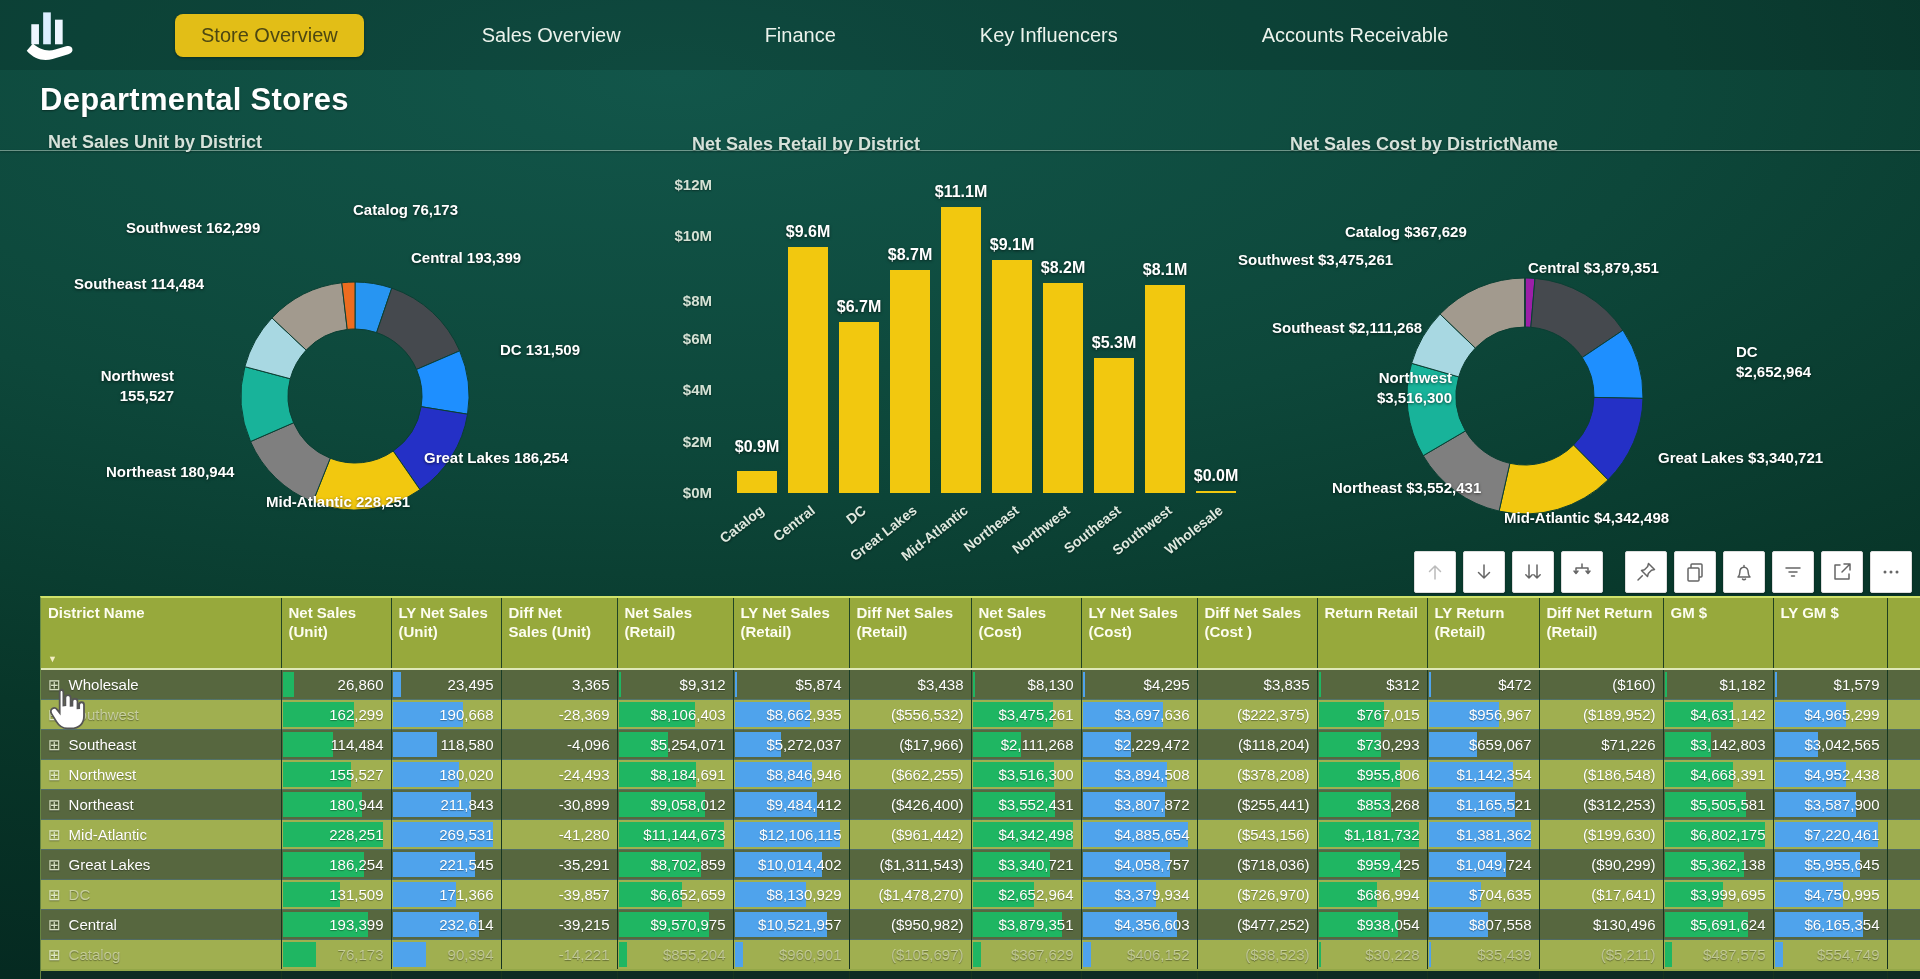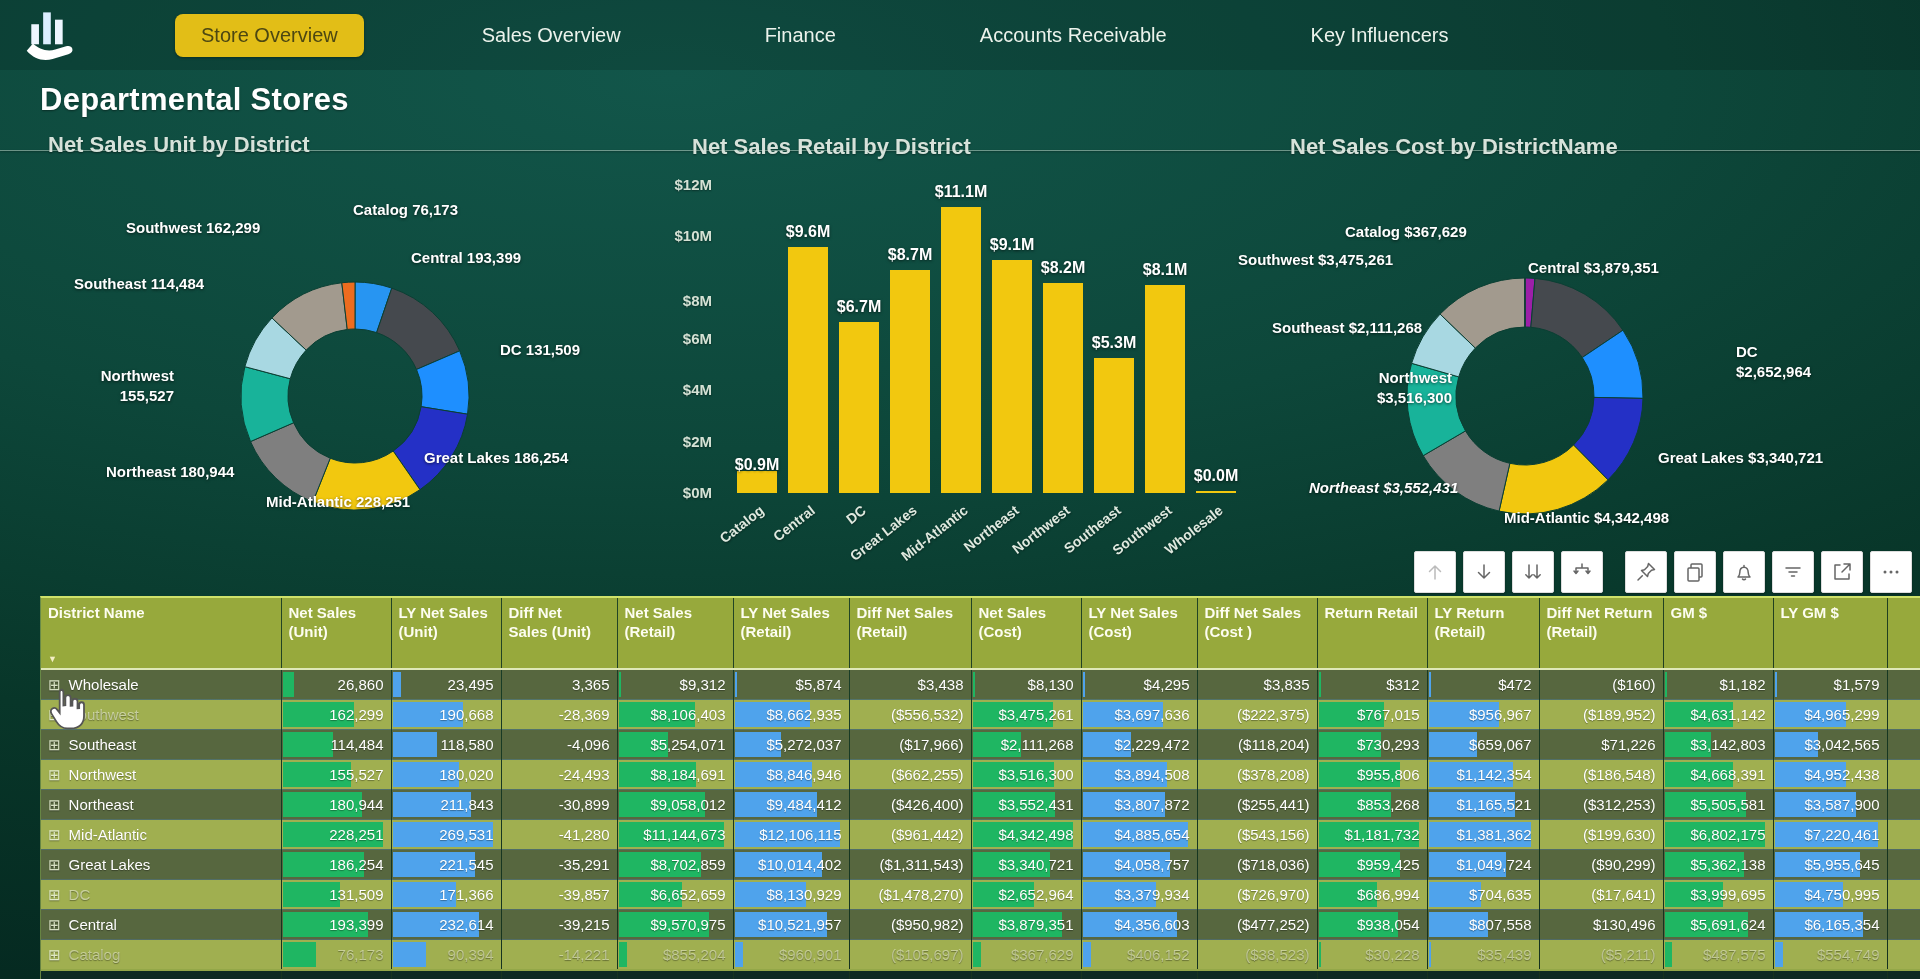--- a/index.html
+++ b/index.html
@@ -12,21 +12,21 @@
   .tabs{position:absolute;left:175px;top:0;height:70px;display:flex;align-items:center;gap:92px;}
   .tab{color:#ecf3ec;font-size:20px;padding:10px 26px;white-space:nowrap;cursor:default;}
   .tab.active{background:#E2BE17;color:#4c4712;border-radius:8px;box-shadow:0 1px 3px rgba(0,0,0,.35);}
   .page-title{position:absolute;left:40px;top:82px;font-size:31px;font-weight:bold;color:#ffffff;letter-spacing:.3px;text-shadow:0 1px 2px rgba(0,0,0,.4);}
   .rule{position:absolute;left:0;top:150px;width:100%;height:1px;background:rgba(225,238,225,.45);box-shadow:0 1px 2px rgba(0,0,0,.35);}
   
   .card{position:absolute;overflow:visible;}
   #card1{left:40px;top:128px;width:545px;height:425px;}
   #card2{left:640px;top:128px;width:630px;height:425px;}
   #card3{left:1270px;top:128px;width:650px;height:425px;}
-  .chart-title{position:absolute;font-size:22px;font-weight:700;color:#d6e2da;text-shadow:0 1px 2px rgba(0,0,0,.4);white-space:nowrap;}
+  .chart-title{position:absolute;font-size:18px;font-weight:700;color:#d6e2da;text-shadow:0 1px 2px rgba(0,0,0,.4);white-space:nowrap;}
   .donut-svg{position:absolute;left:0;top:0;overflow:visible;}
   .donut-label{position:absolute;font-size:15px;font-weight:700;color:#fff;text-shadow:0 1px 3px rgba(0,0,0,.6);white-space:pre-line;line-height:1.3;}
   .ytick{position:absolute;font-size:15px;font-weight:600;color:#d5e2d5;text-align:right;width:64px;text-shadow:0 1px 2px rgba(0,0,0,.4);}
   .bar{position:absolute;background:#F2C80F;}
   .bar-vlabel{position:absolute;width:84px;text-align:center;font-size:16px;font-weight:700;color:#fff;text-shadow:0 1px 3px rgba(0,0,0,.6);}
   .bar-cat{position:absolute;width:100px;text-align:right;font-size:14px;font-weight:600;color:#dfe9df;transform:rotate(-38deg);transform-origin:top right;text-shadow:0 1px 2px rgba(0,0,0,.4);white-space:nowrap;}
   
   .toolbar{position:absolute;top:551px;right:8px;display:flex;align-items:center;}
   .tool{width:40px;height:40px;background:#fff;border:1px solid #ddd;border-radius:2px;margin-left:7px;display:flex;align-items:center;justify-content:center;box-shadow:0 1px 2px rgba(0,0,0,.3);cursor:default;}
   .tool.gap{margin-left:22px;}
@@ -61,22 +61,22 @@
     <svg class="logo" viewBox="0 0 32 34">
       <rect x="3" y="10" width="4.2" height="11" fill="#eef6ff"></rect>
       <rect x="9.5" y="3.5" width="4.2" height="17.5" fill="#dceeff"></rect>
       <rect x="16" y="7.5" width="4.2" height="13.5" fill="#eef6ff"></rect>
       <path d="M0.5 24.5c4 4.6 9.2 6 14.2 4.5l8.6-2.6c1.8-.55 2.6-1.8 2.2-3-.4-1.3-1.8-1.8-3.4-1.3l-6 1.8c-4.5 1.3-9-.2-12.2-3.3z" fill="#ffffff"></path>
     </svg>
     <div class="tabs" id="nav-tabs">
         <div class="tab active">Store Overview</div>
         <div class="tab">Sales Overview</div>
         <div class="tab">Finance</div>
+        <div class="tab">Key Influencers</div>
         <div class="tab">Accounts Receivable</div>
-        <div class="tab">Key Influencers</div>
       </div>
   </div>
 
   <div class="page-title">Departmental Stores</div>
   <div class="rule"></div>
 
   <div class="card" id="card1">
     <div class="chart-title" style="left:8px;top:4px;">Net Sales Unit by District</div>
   <svg class="donut-svg" width="545" height="425">
         <path d="M315.00 154.00 A114 114 0 0 1 351.81 160.11 L336.63 204.59 A67 67 0 0 0 315.00 201.00 Z" fill="#2795F2" stroke="#0b3f33" stroke-width="1"></path>
@@ -104,21 +104,21 @@
   <div class="card" id="card2">
     <div class="chart-title" style="left:52px;top:6px;">Net Sales Retail by District</div>
   <div class="ytick" style="left: 8px; top: 48px;">$12M</div>
       <div class="ytick" style="left: 8px; top: 99.3333px;">$10M</div>
       <div class="ytick" style="left: 8px; top: 164px;">$8M</div>
       <div class="ytick" style="left: 8px; top: 202px;">$6M</div>
       <div class="ytick" style="left: 8px; top: 253.333px;">$4M</div>
       <div class="ytick" style="left: 8px; top: 304.667px;">$2M</div>
       <div class="ytick" style="left: 8px; top: 356px;">$0M</div>
       <div class="bar" style="left: 97px; width: 40px; top: 342.927px; height: 22.0733px; background: rgb(242, 200, 15);"></div>
-      <div class="bar-vlabel" style="left: 75px; top: 328px;">$0.9M</div>
+      <div class="bar-vlabel" style="left: 75px; top: 310px;">$0.9M</div>
       <div class="bar-cat" style="left: 17px; top: 374px;">Catalog</div>
       <div class="bar" style="left: 148px; width: 40px; top: 119.37px; height: 245.63px; background: rgb(242, 200, 15);"></div>
       <div class="bar-vlabel" style="left: 126px; top: 95.37px;">$9.6M</div>
       <div class="bar-cat" style="left: 68px; top: 374px;">Central</div>
       <div class="bar" style="left: 199px; width: 40px; top: 194.317px; height: 170.683px; background: rgb(242, 200, 15);"></div>
       <div class="bar-vlabel" style="left: 177px; top: 170.317px;">$6.7M</div>
       <div class="bar-cat" style="left: 119px; top: 374px;">DC</div>
       <div class="bar" style="left: 250px; width: 40px; top: 141.7px; height: 223.3px; background: rgb(242, 200, 15);"></div>
       <div class="bar-vlabel" style="left: 228px; top: 117.7px;">$8.7M</div>
       <div class="bar-cat" style="left: 170px; top: 374px;">Great Lakes</div>
@@ -154,21 +154,21 @@
         <path d="M141.62 235.32 A118 118 0 0 1 170.08 186.07 L205.34 220.09 A69 69 0 0 0 188.70 248.89 Z" fill="#A8D8E2" stroke="#0b3f33" stroke-width="1"></path>
         <path d="M170.08 186.07 A118 118 0 0 1 254.78 150.00 L254.87 199.00 A69 69 0 0 0 205.34 220.09 Z" fill="#A29A8E" stroke="#0b3f33" stroke-width="1"></path>
         <path d="M254.78 150.00 A118 118 0 0 1 255.00 150.00 L255.00 199.00 A69 69 0 0 0 254.87 199.00 Z" fill="#ED6C1F" stroke="#0b3f33" stroke-width="1"></path>
       </svg>
       <div class="donut-label" style="left: 75px; top: 94px; text-align: left;">Catalog $367,629</div>
       <div class="donut-label" style="left: 258px; top: 130px; text-align: left;">Central $3,879,351</div>
       <div class="donut-label" style="left: 466px; top: 214px; text-align: left;">DC
 $2,652,964</div>
       <div class="donut-label" style="left: 388px; top: 320px; text-align: left;">Great Lakes $3,340,721</div>
       <div class="donut-label" style="left: 234px; top: 380px; text-align: left;">Mid-Atlantic $4,342,498</div>
-      <div class="donut-label" style="left: 39px; top: 350px; text-align: left; font-style: italic;">Northeast $3,552,431</div>
+      <div class="donut-label" style="left: 62px; top: 350px; text-align: left;">Northeast $3,552,431</div>
       <div class="donut-label" style="left: 72px; top: 240px; width: 110px; text-align: right;">Northwest
 $3,516,300</div>
       <div class="donut-label" style="left: 2px; top: 190px; text-align: left;">Southeast $2,111,268</div>
       <div class="donut-label" style="left: -32px; top: 122px; text-align: left;">Southwest $3,475,261</div>
     </div>
 
   <div class="toolbar" id="toolbar">
       <div class="tool">
         <svg width="24" height="24" viewBox="0 0 24 24" fill="none" stroke="#bbbbbb" stroke-width="1.5" stroke-linecap="round" stroke-linejoin="round">
           <path d="M12 19V6M6.5 11.5 12 6l5.5 5.5"></path>

